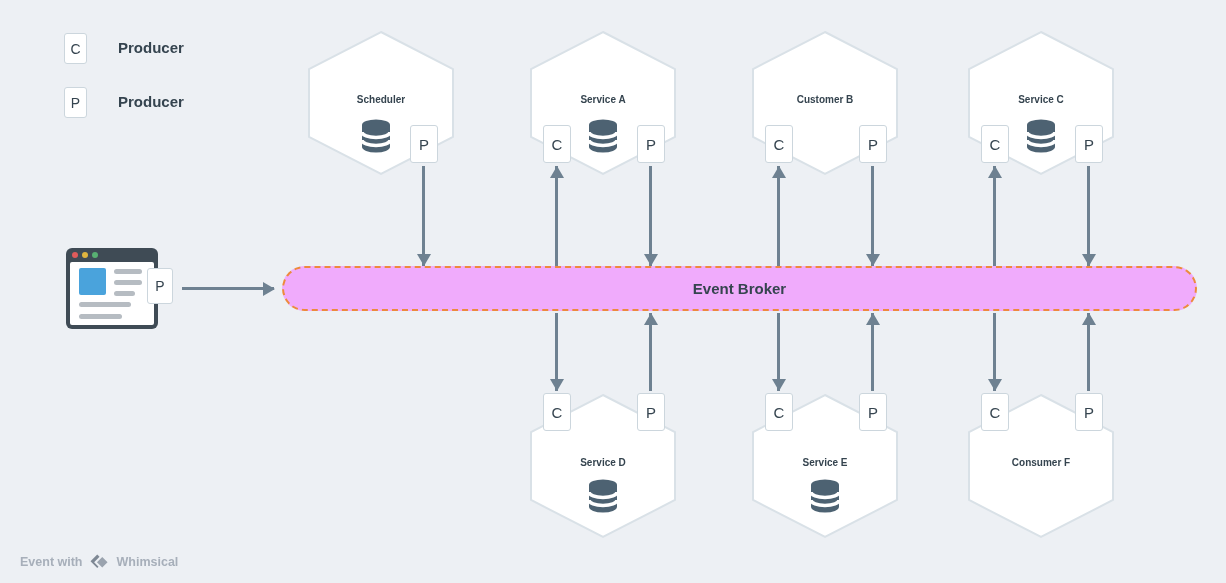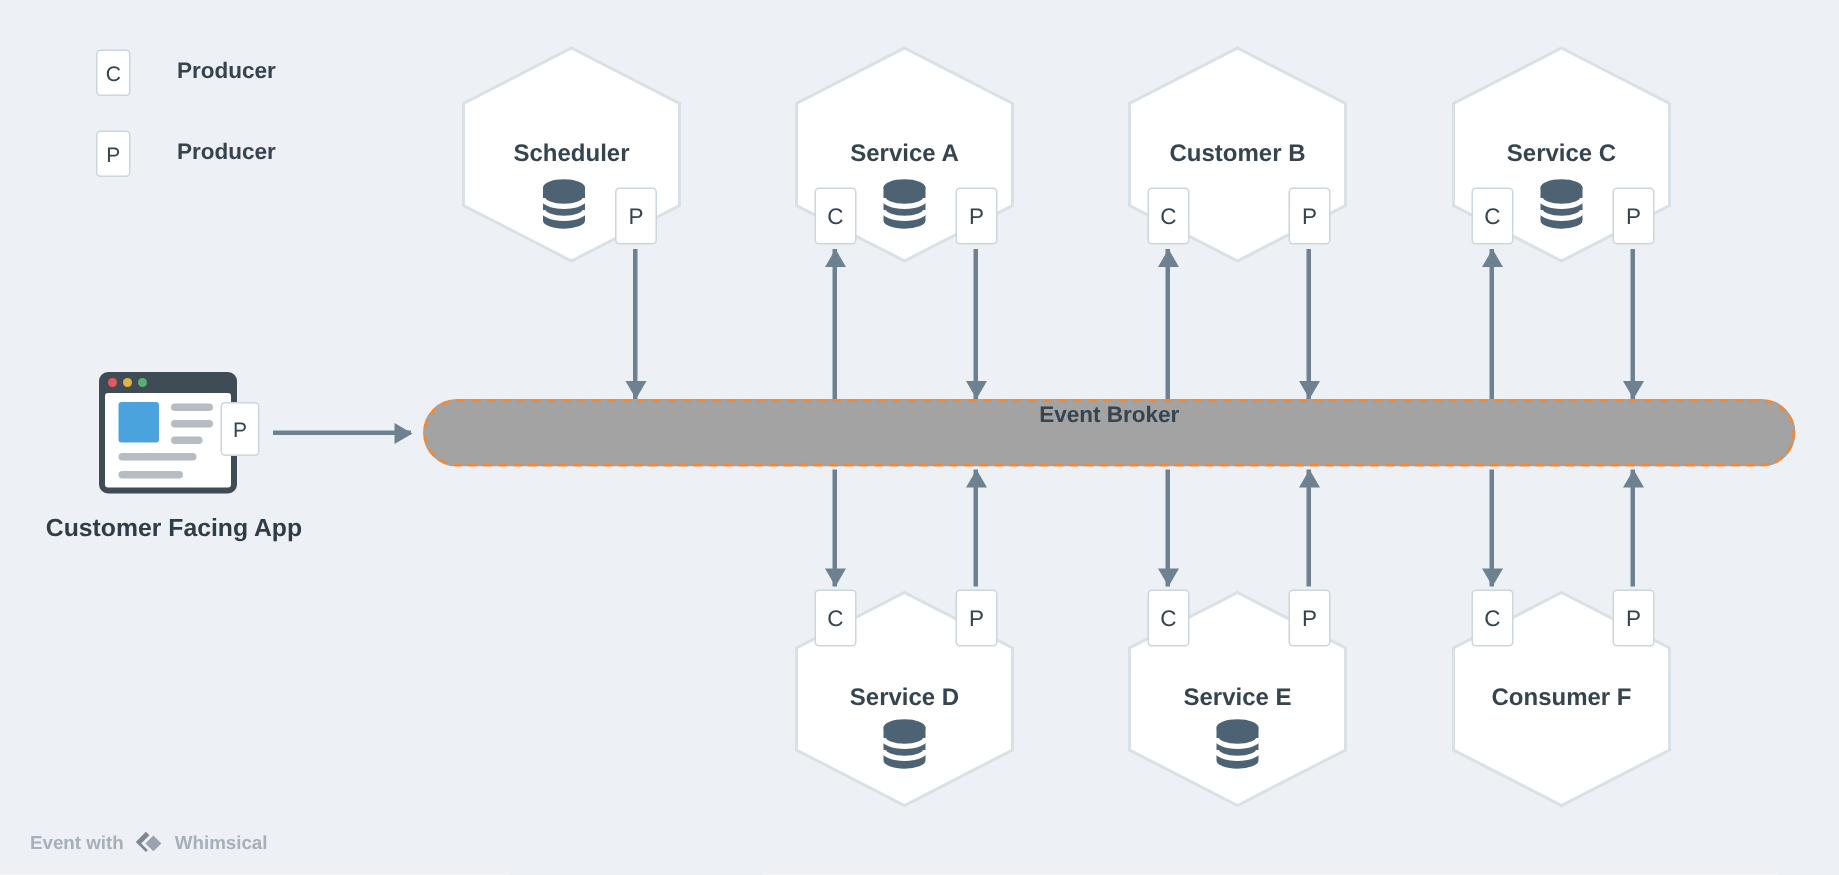--- a/index.html
+++ b/index.html
@@ -9,21 +9,21 @@
   
   .legend-badge{position:absolute;width:23px;height:31px;background:#fff;border:1.5px solid #ccd6dd;
     border-radius:3px;display:flex;align-items:center;justify-content:center;
     font-size:14px;font-weight:500;color:#35444f;box-sizing:border-box;}
   .legend-label{position:absolute;left:118px;font-size:15px;font-weight:700;color:#35444f;line-height:20px;}
 
   
   .hex-node{position:absolute;width:148px;height:146px;}
   .hex-node svg.hex{position:absolute;left:0;top:0;}
   .hex-label{position:absolute;left:0;top:64px;width:148px;text-align:center;
-    font-size:16px;font-weight:700;color:#35444f;}
+    font-size:10px;font-weight:700;color:#35444f;}
   .db-icon{position:absolute;left:59px;width:30px;height:34px;}
   .db-top .db-icon{top:89px;}
   .db-bottom .db-icon{top:86px;}
   .badge{position:absolute;width:28px;height:38px;background:#fff;border:1.5px solid #ccd6dd;
     border-radius:3px;display:flex;align-items:center;justify-content:center;
     font-size:15px;font-weight:500;color:#35444f;box-sizing:border-box;}
   .badge-c{left:14px;}
   .badge-p{left:108px;}
   .badge-p-solo{left:103px;}
   .badges-top .badge{top:95px;}
@@ -35,22 +35,22 @@
     border-left:7px solid transparent;border-right:7px solid transparent;}
   .varrow.up::after{top:0;border-bottom:12px solid #6e8191;}
   .varrow.down::after{bottom:0;border-top:12px solid #6e8191;}
   .harrow{position:absolute;height:3px;background:#6e8191;}
   .harrow::after{content:"";position:absolute;right:-1px;top:-5.5px;width:0;height:0;
     border-top:7px solid transparent;border-bottom:7px solid transparent;
     border-left:12px solid #6e8191;}
 
   
   .broker{position:absolute;left:282px;top:266px;width:915px;height:45px;box-sizing:border-box;
-    background:#a3a3a3;border:2px dashed #ed8a3c;border-radius:23px;
-    display:flex;justify-content:center;
+    background:#f0abfc;border:2px dashed #ed8a3c;border-radius:23px;
+    display:flex;align-items:center;justify-content:center;
     font-size:15px;font-weight:700;color:#35444f;}
 
   
   .browser{position:absolute;left:66px;top:248px;width:92px;height:81px;background:#3f4b55;
     border-radius:6px;box-sizing:border-box;}
   .browser-dots{position:absolute;left:6px;top:4px;display:flex;gap:4px;}
   .dot{width:6px;height:6px;border-radius:50%;}
   .browser-body{position:absolute;left:4px;right:4px;top:14px;bottom:4px;background:#fff;border-radius:2px;}
   .b-blue{position:absolute;left:9px;top:6px;width:27px;height:27px;background:#4aa3dc;border-radius:2px;}
   .b-line{position:absolute;background:#b6bcc2;height:5px;border-radius:2.5px;}
@@ -196,21 +196,20 @@
     <div class="browser-body">
       <div class="b-blue"></div>
       <div class="b-line" style="left:44px;top:7px;width:28px"></div>
       <div class="b-line" style="left:44px;top:18px;width:28px"></div>
       <div class="b-line" style="left:44px;top:29px;width:21px"></div>
       <div class="b-line" style="left:9px;top:40px;width:52px"></div>
       <div class="b-line" style="left:9px;top:52px;width:43px"></div>
     </div>
   </div>
   <div class="app-badge">P</div>
-  <div class="app-label">Customer Facing App</div>
 
   <div class="footer">
     <span>Event with</span>
     <svg width="24" height="20" viewBox="0 0 24 20">
       <rect x="4.5" y="4.5" width="9.5" height="9.5" transform="rotate(45 9.25 9.25)" fill="#7e8894"></rect>
       <rect x="9.5" y="5.5" width="9.5" height="9.5" transform="rotate(45 14.25 10.25)" fill="#9aa3ae" stroke="#edf0f4" stroke-width="2"></rect>
     </svg>
     <span>Whimsical</span>
   </div>
 

